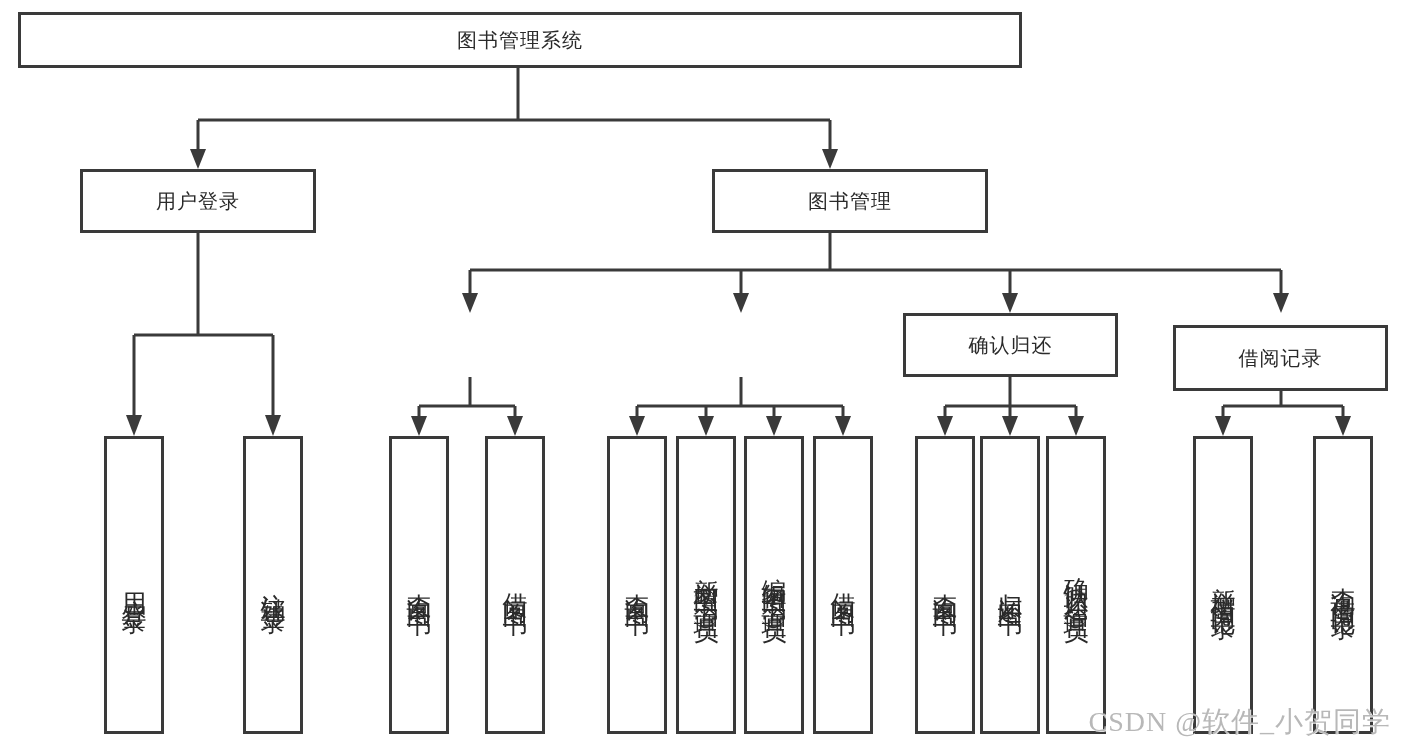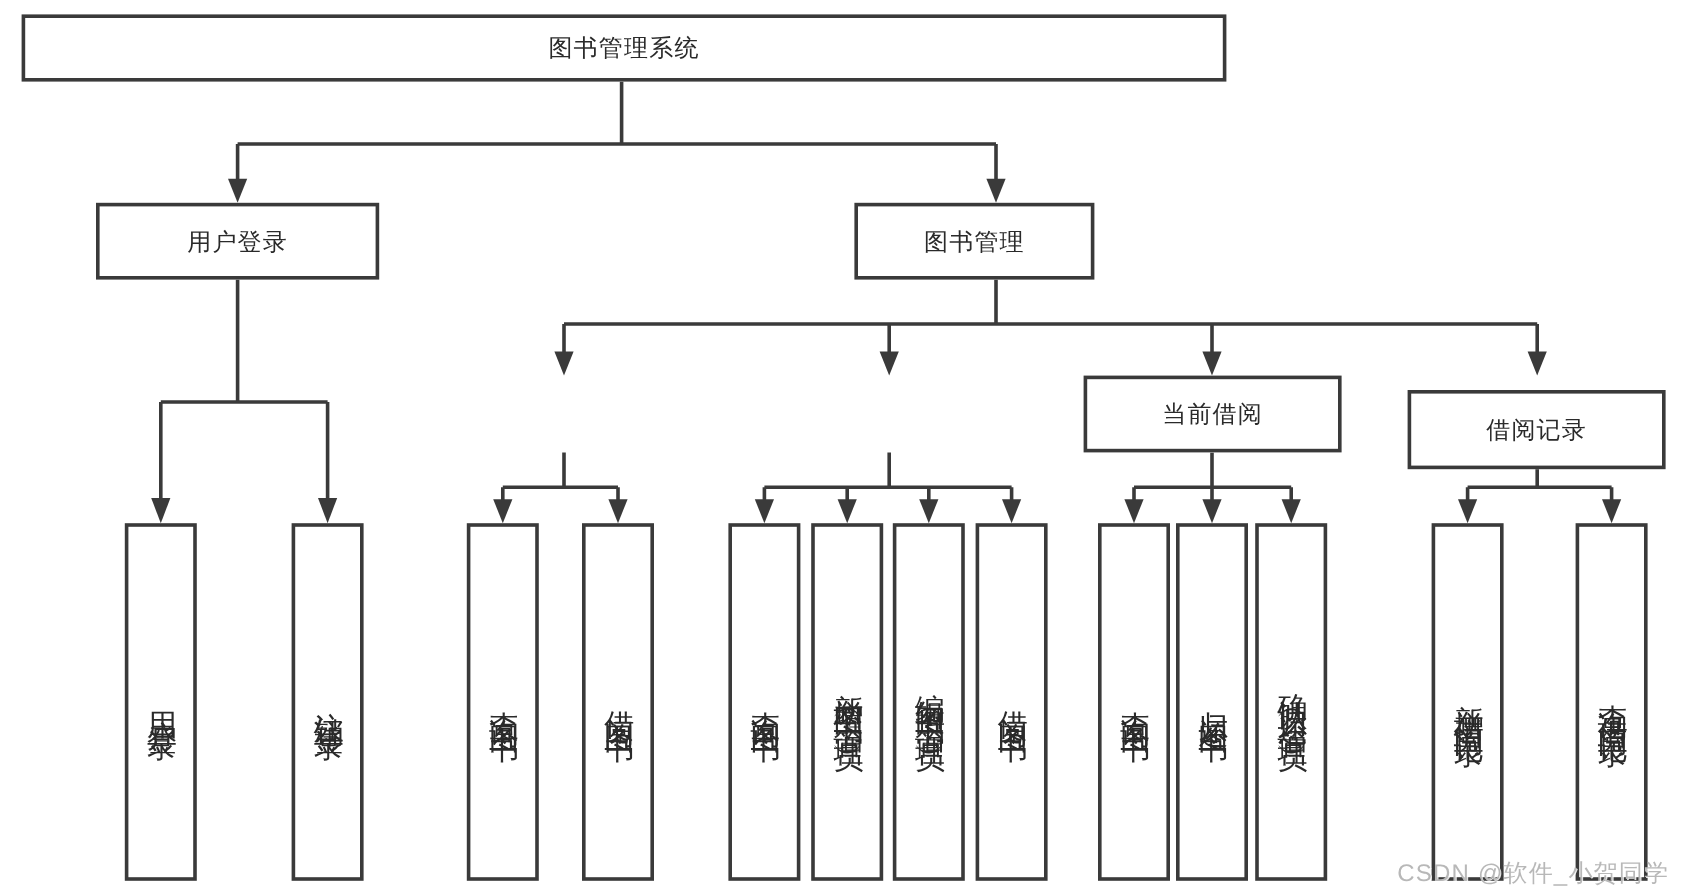--- a/index.html
+++ b/index.html
@@ -5,21 +5,21 @@
   html, body {
     margin: 0;
     padding: 0;
     background: #ffffff;
   }
   .canvas {
     position: relative;
     width: 1405px;
     height: 747px;
     background: #ffffff;
-    font-family: Liberation Sans, sans-serif;
+    font-family: Liberation Serif, serif;
     overflow: hidden;
   }
   svg.connectors {
     position: absolute;
     left: 0;
     top: 0;
     z-index: 1;
   }
   .node {
     position: absolute;
@@ -42,21 +42,21 @@
     text-orientation: mixed;
     font-size: 25px;
     line-height: 1;
     letter-spacing: 6px;
     white-space: nowrap;
   }
   .watermark {
     position: absolute;
     right: 14px;
     bottom: 6px;
-    font-size: 20px;
+    font-size: 28px;
     color: #b8b8b8;
     letter-spacing: 1px;
     z-index: 3;
     text-shadow: 1px 1px 0 rgba(255,255,255,0.85);
     white-space: nowrap;
   }
 </style>
 </head>
 <body>
 
@@ -104,26 +104,26 @@
     </g>
   </svg>
 
   <div class="node h" style="left:18px; top:12px; width:1004px; height:56px;">
     <span>图书管理系统</span>
   </div>
 
   <div class="node h" style="left:80px; top:169px; width:236px; height:64px;">
     <span>用户登录</span>
   </div>
-  <div class="node h" style="left:712px; top:169px; width:200px; height:64px;">
+  <div class="node h" style="left:712px; top:169px; width:276px; height:64px;">
     <span>图书管理</span>
   </div>
 
   <div class="node h" style="left:903px; top:313px; width:215px; height:64px;">
-    <span>当前借阅</span>
+    <span>确认归还</span>
   </div>
   <div class="node h" style="left:1173px; top:325px; width:215px; height:66px;text-align:right;">
     <span>借阅记录</span>
   </div>
 
   <div class="node v" style="left:104px; top:436px; width:60px; height:298px;">
     <span>用户登录</span>
   </div>
   <div class="node v" style="left:243px; top:436px; width:60px; height:298px;">
     <span>注销登录</span>

